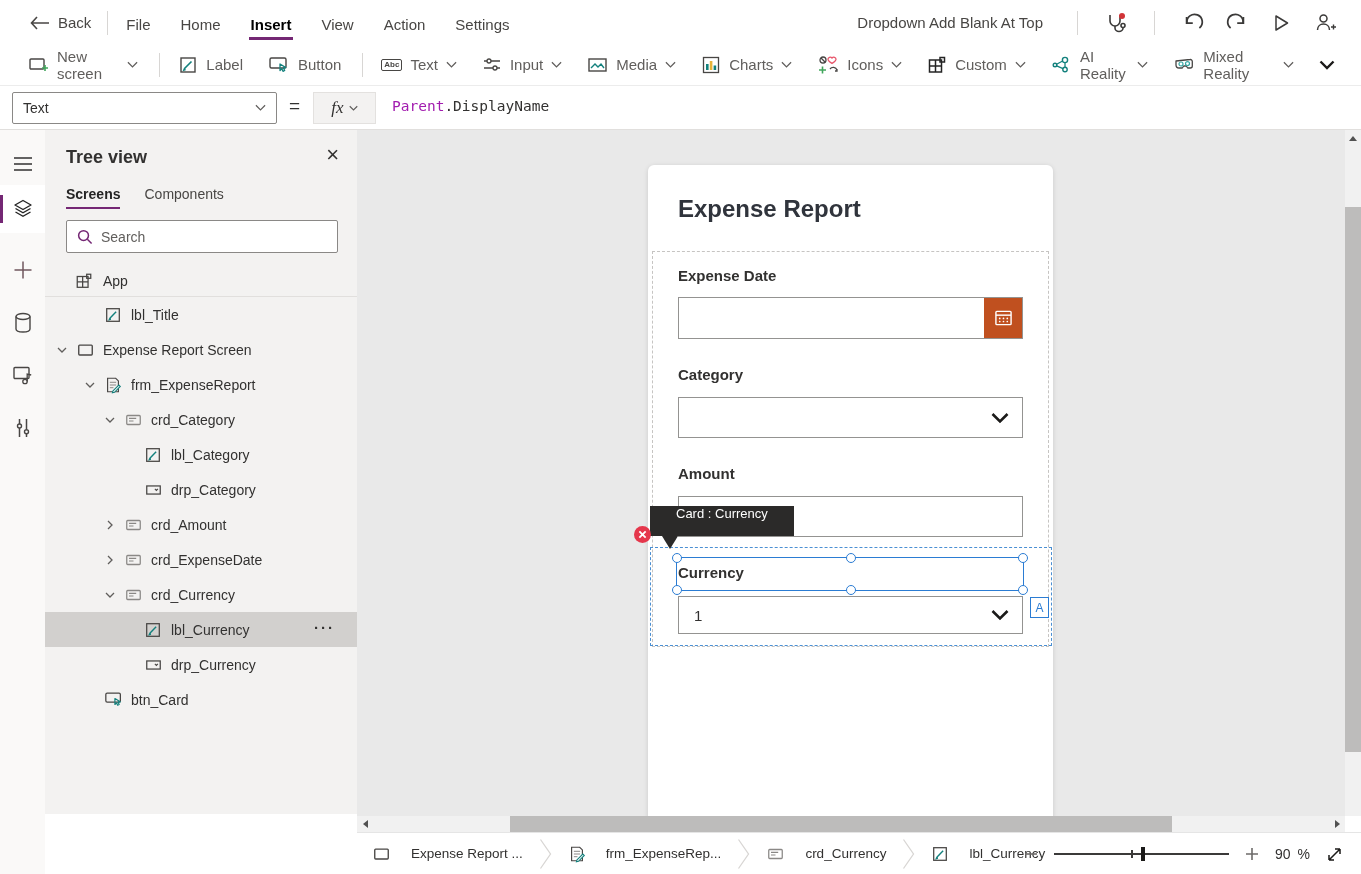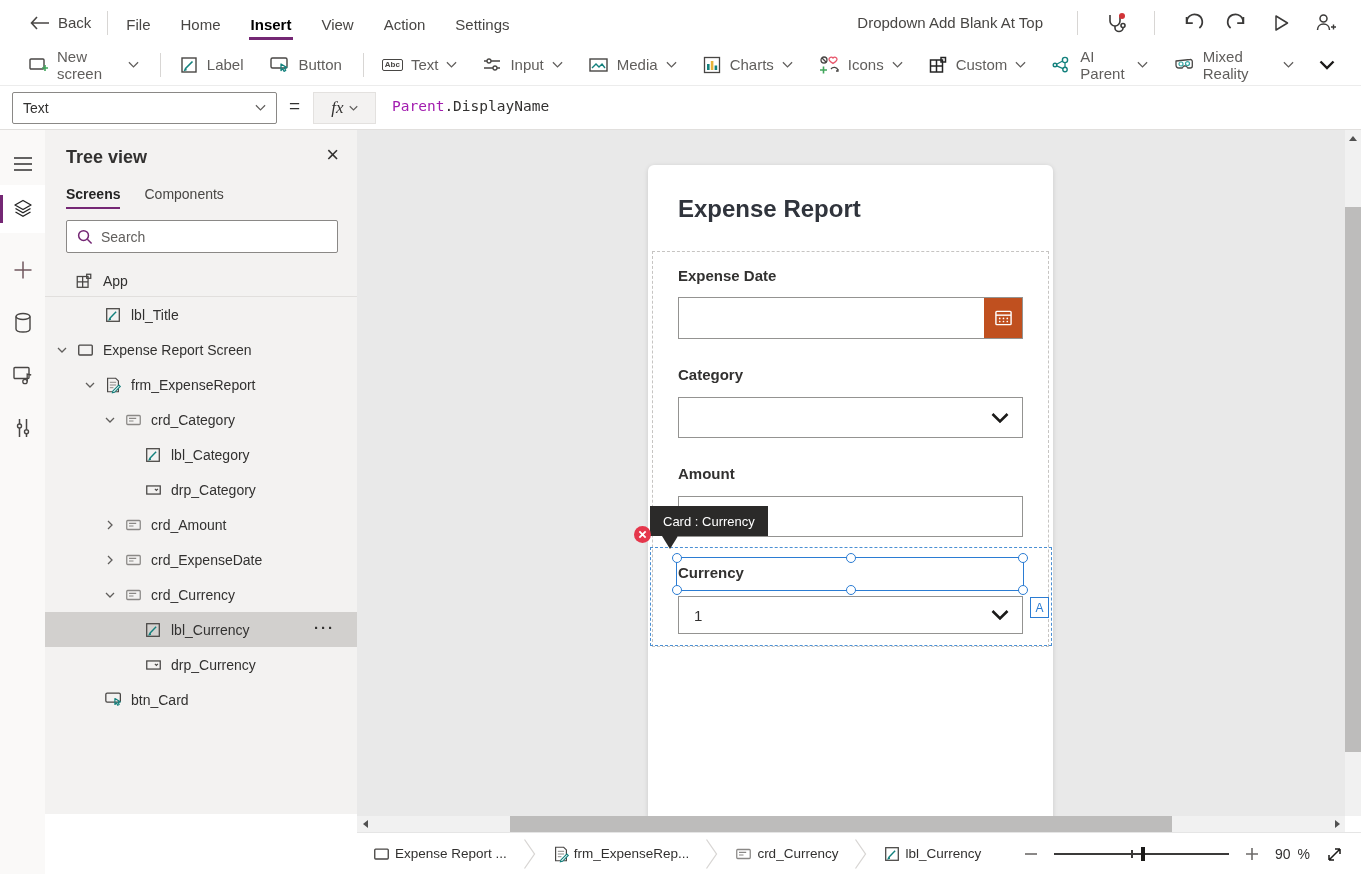--- a/index.html
+++ b/index.html
@@ -74,37 +74,37 @@
   .fld-box { position:absolute; left:30px; width:345px; background:#fff; border:1px solid #949391; }
   .cal-btn { position:absolute; right:0; top:0; bottom:0; width:38px; background:#c0501f; display:flex; align-items:center; justify-content:center; }
   .dd-chev { position:absolute; right:13px; top:50%; transform:translateY(-50%); color:#1b1a19; display:flex; }
   .dd-value { position:absolute; left:15px; top:50%; transform:translateY(-50%); font-size:15px; color:#323130; }
 
   .sel-dashed { position:absolute; left:2px; top:382px; width:402px; height:99px; border:1px dashed #4a8fd3; }
   .lbl-selbox { position:absolute; left:28px; top:392px; width:348px; height:34px; border:1px solid #2b7cd3; }
   .hnd { position:absolute; width:10px; height:10px; border:1.5px solid #2b7cd3; border-radius:50%; background:#fff; }
   .currency-text { position:absolute; left:30px; top:399px; font-size:15px; font-weight:600; color:#323130; }
   .a-badge { position:absolute; left:382px; top:432px; width:19px; height:21px; background:#fff; border:1px solid #2b7cd3; color:#2b7cd3; font-size:12px; display:flex; align-items:center; justify-content:center; }
-  .cc-tooltip { position:absolute; left:2px; top:341px; height:30px; background:#2b2a29; color:#fff; font-size:13px; display:flex; align-items:center; padding:0 13px; white-space:nowrap; z-index:5; }
+  .cc-tooltip { position:absolute; left:2px; top:341px; height:30px; background:#2b2a29; color:#fff; font-size:13px; display:flex; align-items:flex-start; padding:0 26px; white-space:nowrap; z-index:5; }
   .cc-tooltip::after { content:""; position:absolute; left:12px; top:30px; border-left:8px solid transparent; border-right:8px solid transparent; border-top:13px solid #2b2a29; }
   .err-badge { position:absolute; left:-14px; top:361px; width:17px; height:17px; border-radius:50%; background:#e5374c; color:#fff; font-size:11px; font-weight:700; display:flex; align-items:center; justify-content:center; z-index:6; }
 
   
   .vscroll { position:absolute; right:0; top:130px; width:16px; height:686px; background:#f1f1f1; }
   .vscroll .arrow { position:absolute; left:0; width:16px; height:16px; display:flex; align-items:center; justify-content:center; color:#515151; }
   .vthumb { position:absolute; left:0; top:77px; width:16px; height:545px; background:#bdbcbb; }
   .hscroll { position:absolute; left:357px; top:816px; width:988px; height:16px; background:#f1f1f1; }
   .hscroll .arrow { position:absolute; top:0; width:16px; height:16px; display:flex; align-items:center; justify-content:center; color:#515151; }
   .hthumb { position:absolute; left:153px; top:0; width:662px; height:16px; background:#bdbcbb; }
   .tri { width:0; height:0; }
 
   
   .statusbar { position:absolute; left:357px; top:832px; width:1004px; height:42px; background:#fff; border-top:1px solid #e5e5e5; display:flex; align-items:center; }
   .crumbs { display:flex; align-items:center; margin-left:15px; }
-  .crumb { display:flex; align-items:center; gap:4px; font-size:13.5px; color:#323130; }
+  .crumb { display:flex; align-items:center; gap:20px; font-size:13.5px; color:#323130; }
   .crumb-sep { margin:0 16px; display:flex; }
   .zoom-controls { position:absolute; right:18px; top:0; height:42px; display:flex; align-items:center; gap:16px; }
   .zoom-slider { position:relative; width:175px; height:14px; }
   .zoom-slider .track { position:absolute; left:0; right:0; top:6px; height:2px; background:#3b3a39; }
   .zoom-slider .tick { position:absolute; left:44%; top:3px; width:2px; height:8px; background:#3b3a39; }
   .zoom-slider .thumbbar { position:absolute; left:50%; top:0; width:4px; height:14px; background:#1b1a19; }
   .zoom-pct { font-size:14px; color:#323130; display:flex; gap:7px; }
   .zc-icon { color:#6d6b69; display:flex; }
   .zc-fit { color:#1b1a19; display:flex; }
 </style>
@@ -293,21 +293,21 @@
   </div>
   <div class="rb-item">
     <span class="rb-icon">
         <svg width="21" height="20" viewBox="0 0 21 20">
           <circle cx="4" cy="10" r="1.8" fill="none" stroke="#13817d" stroke-width="1.4"></circle>
           <circle cx="14" cy="5" r="2.6" fill="none" stroke="#13817d" stroke-width="1.4"></circle>
           <circle cx="14" cy="14.5" r="2.2" fill="none" stroke="#13817d" stroke-width="1.4"></circle>
           <path d="M5.6 9.2 L11.6 6 M5.7 10.8 L12 13.7 M14 7.6 v4.6" stroke="#13817d" stroke-width="1.3"></path>
         </svg>
       </span>
-    <span>AI Parent</span>
+    <span>AI Reality</span>
     <span class="rb-chev">
         <svg width="11" height="8" viewBox="0 0 12 8">
           <path d="M1 1 L6 6 L11 1" fill="none" stroke="currentColor" stroke-width="1.4"></path>
         </svg>
       </span>
   </div>
   <div class="rb-item">
     <span class="rb-icon">
         <svg width="22" height="20" viewBox="0 0 22 20">
           <path d="M3 6 L17 4.5 a2 2 0 0 1 2.3 2 V11 a2 2 0 0 1-2 2 h-2.6 l-1.4-2 h-2.6 l-1.4 2 H6 a3 3 0 0 1-3-3 Z" fill="none" stroke="#484644" stroke-width="1.3" stroke-linejoin="round"></path>

